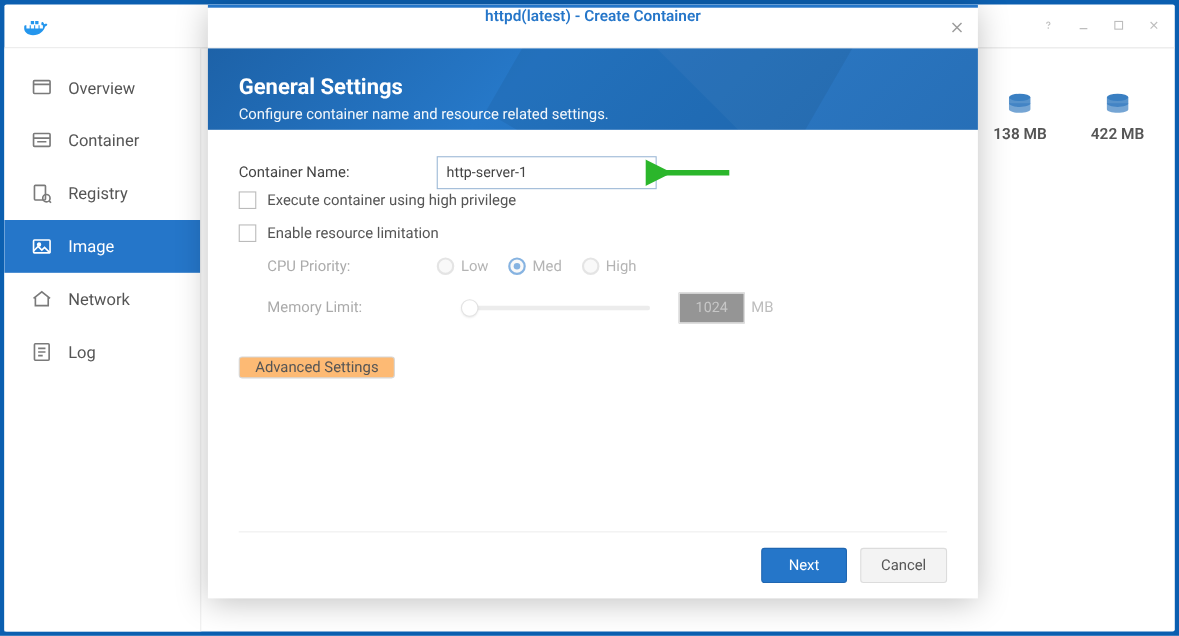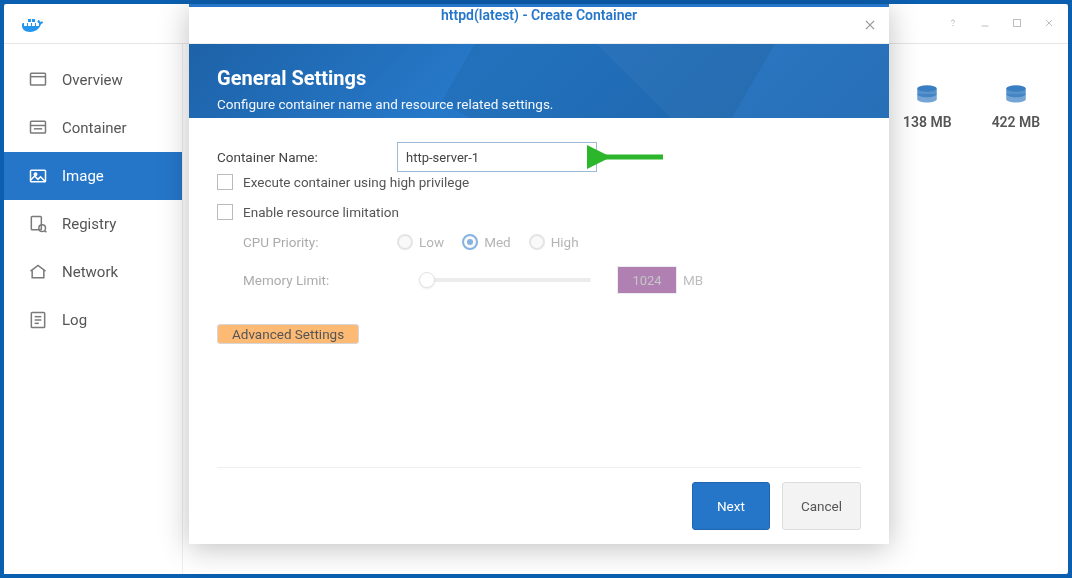--- a/index.html
+++ b/index.html
@@ -47,25 +47,25 @@
   .sub-block { margin-left: 26px; margin-top: 6px; opacity: 0.55; }
   .sub-row { display: flex; align-items: center; margin-bottom: 16px; }
   .sub-label { width: 154px; color: #666; }
   .radio-group { display: flex; align-items: center; gap: 18px; }
   .radio-item { display: flex; align-items: center; gap: 6px; color: #777; }
   .radio { width: 16px; height: 16px; border: 2px solid #cfcfcf; border-radius: 50%; background: #f5f5f5; position: relative; }
   .radio.checked { border-color: #2576c9; }
   .radio.checked::after { content: ""; position: absolute; inset: 3px; background: #2576c9; border-radius: 50%; }
   .slider { flex: 0 0 170px; height: 4px; background: #ddd; border-radius: 2px; margin-left: 24px; position: relative; }
   .slider-handle { width: 16px; height: 16px; background: #fff; border: 1px solid #ccc; border-radius: 50%; position: absolute; left: -2px; top: -6px; box-shadow: 0 1px 2px rgba(0,0,0,0.15); }
-  .num-input { width: 60px; height: 28px; border: 1px solid #ddd; background: #701a75; text-align: center; color: #999; font-size: 13px; margin-left: 26px; }
+  .num-input { width: 60px; height: 28px; border: 1px solid #ddd; background: #404040; text-align: center; color: #999; font-size: 13px; margin-left: 26px; }
   .unit { color: #888; margin-left: 6px; }
   .adv-btn { height: 20px; padding: 0 14px; border: 1px solid #d6d6d6; background: #fdba74; color: #555; font-size: 13.5px; cursor: pointer; border-radius: 3px; margin-top: 14px; }
   .modal-footer { border-top: 1px solid #eee; margin: 0 28px; padding: 14px 0; display: flex; justify-content: flex-end; gap: 12px; }
-  .btn { height: 48px; min-width: 78px; padding: 0 18px; border-radius: 3px; font-size: 13.5px; cursor: pointer; border: 1px solid transparent; }
+  .btn { height: 32px; min-width: 78px; padding: 0 18px; border-radius: 3px; font-size: 13.5px; cursor: pointer; border: 1px solid transparent; }
   .btn-primary { background: #2576c9; color: #fff; border-color: #1f66b1; }
   .btn-secondary { background: #f3f3f3; color: #555; border: 1px solid #dcdcdc; }
 </style>
 </head>
 <body>
 
 <div class="app-window">
   <div class="titlebar">
     <span class="titlebar-icon">
       <svg viewBox="0 0 24 24" fill="currentColor">
@@ -113,39 +113,39 @@
       <div class="side-item">
         <span class="sicon">
             <svg viewBox="0 0 24 24" fill="none" stroke="currentColor" stroke-width="1.8">
               <rect x="3" y="4" width="18" height="14" rx="1"></rect>
               <line x1="3" y1="9" x2="21" y2="9"></line>
               <line x1="7" y1="13" x2="17" y2="13"></line>
             </svg>
           </span>
         <span>Container</span>
       </div>
+      <div class="side-item">
+        <span class="sicon">
+            <svg viewBox="0 0 24 24" fill="none" stroke="currentColor" stroke-width="1.8">
+              <rect x="4" y="3" width="12" height="16" rx="1"></rect>
+              <circle cx="17" cy="17" r="4"></circle>
+              <line x1="20" y1="20" x2="22" y2="22"></line>
+            </svg>
+          </span>
+        <span>Registry</span>
+      </div>
       <div class="side-item active">
         <span class="sicon">
             <svg viewBox="0 0 24 24" fill="none" stroke="currentColor" stroke-width="1.8">
               <rect x="3" y="5" width="18" height="14" rx="1"></rect>
               <circle cx="9" cy="10" r="1.5" fill="currentColor"></circle>
               <path d="M3 17l5-5 4 4 3-3 6 6"></path>
             </svg>
           </span>
         <span>Image</span>
-      </div>
-      <div class="side-item">
-        <span class="sicon">
-            <svg viewBox="0 0 24 24" fill="none" stroke="currentColor" stroke-width="1.8">
-              <rect x="4" y="3" width="12" height="16" rx="1"></rect>
-              <circle cx="17" cy="17" r="4"></circle>
-              <line x1="20" y1="20" x2="22" y2="22"></line>
-            </svg>
-          </span>
-        <span>Registry</span>
       </div>
       <div class="side-item">
         <span class="sicon">
             <svg viewBox="0 0 24 24" fill="none" stroke="currentColor" stroke-width="1.8">
               <path d="M3 11l9-7 9 7"></path>
               <path d="M5 10v9h14v-9"></path>
             </svg>
           </span>
         <span>Network</span>
       </div>

